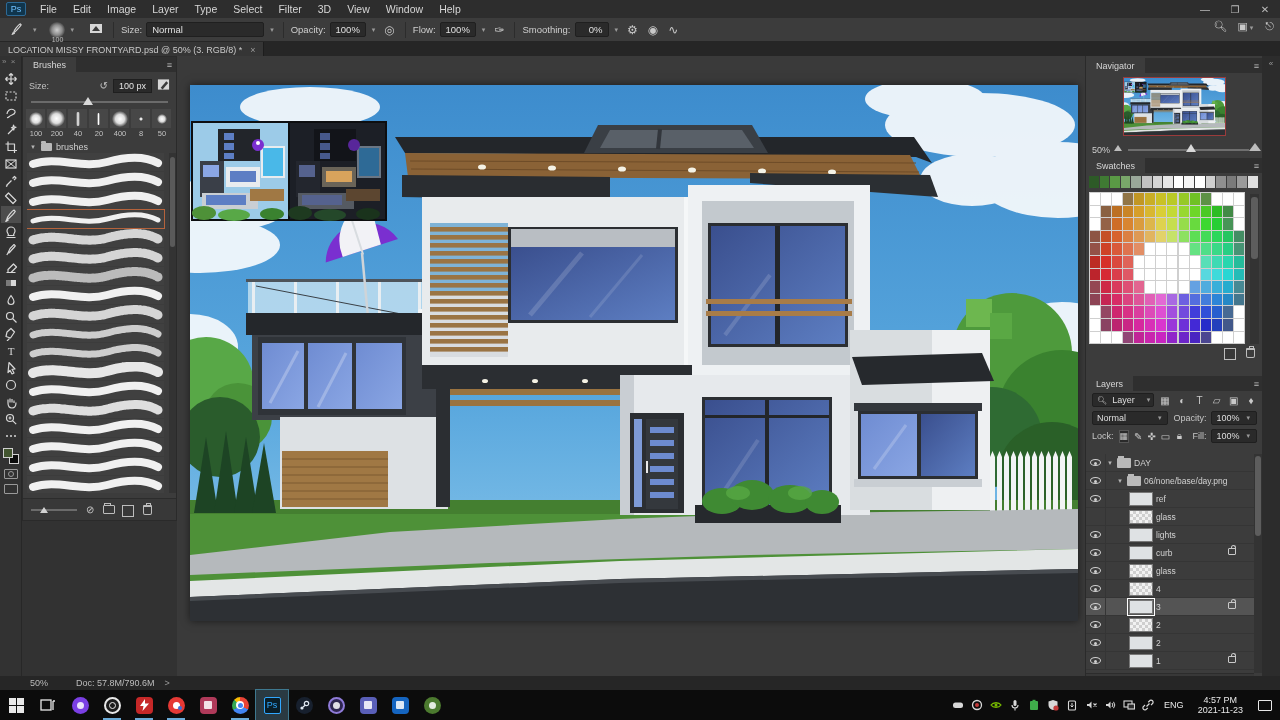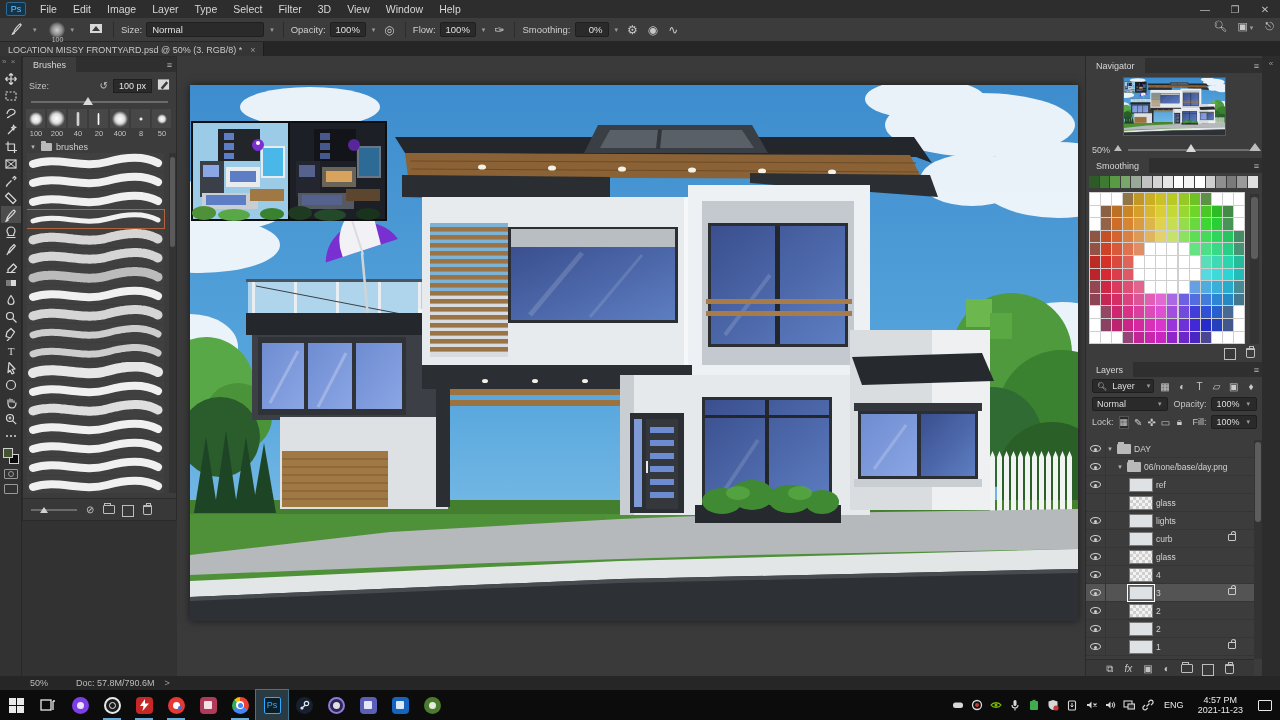--- a/index.html
+++ b/index.html
@@ -799,21 +799,21 @@
         <div class="mtn-s"></div>
         <div id="nav-slider">
             <div class="thumb"></div>
           </div>
         <div class="mtn-b"></div>
       </div>
     </div>
 
     <div class="subpanel" style="top:102px;height:208px">
       <div class="pheader">
-        <div class="ptab">Smoothing</div>
+        <div class="ptab">Swatches</div>
         <div class="pmenu">≡</div>
       </div>
       <div id="swatch-row">
           <div style="background: rgb(45, 90, 39);"></div>
           <div style="background: rgb(63, 122, 51);"></div>
           <div style="background: rgb(90, 154, 69);"></div>
           <div style="background: rgb(121, 167, 106);"></div>
           <div style="background: rgb(154, 168, 154);"></div>
           <div style="background: rgb(194, 194, 194);"></div>
           <div style="background: rgb(212, 212, 212);"></div>
@@ -999,21 +999,21 @@
         </div>
       <div id="swatch-scroll">
           <div class="th"></div>
         </div>
       <div id="swatch-footer">
         <span class="ico-new"></span>
         <span class="ico-trash"></span>
       </div>
     </div>
 
-    <div class="subpanel" id="layers-panel" style="top:306px;height:316px">
+    <div class="subpanel" id="layers-panel" style="top:320px;height:316px">
       <div class="pheader">
         <div class="ptab">Layers</div>
         <div class="pmenu">≡</div>
       </div>
       <div id="layers-controls">
         <div class="lrow">
           <span class="dd-field" style="width:62px">
             <span style="font-size:8px">🔍︎</span>
             <span>Layer</span>
               <span style="flex:1"></span>

